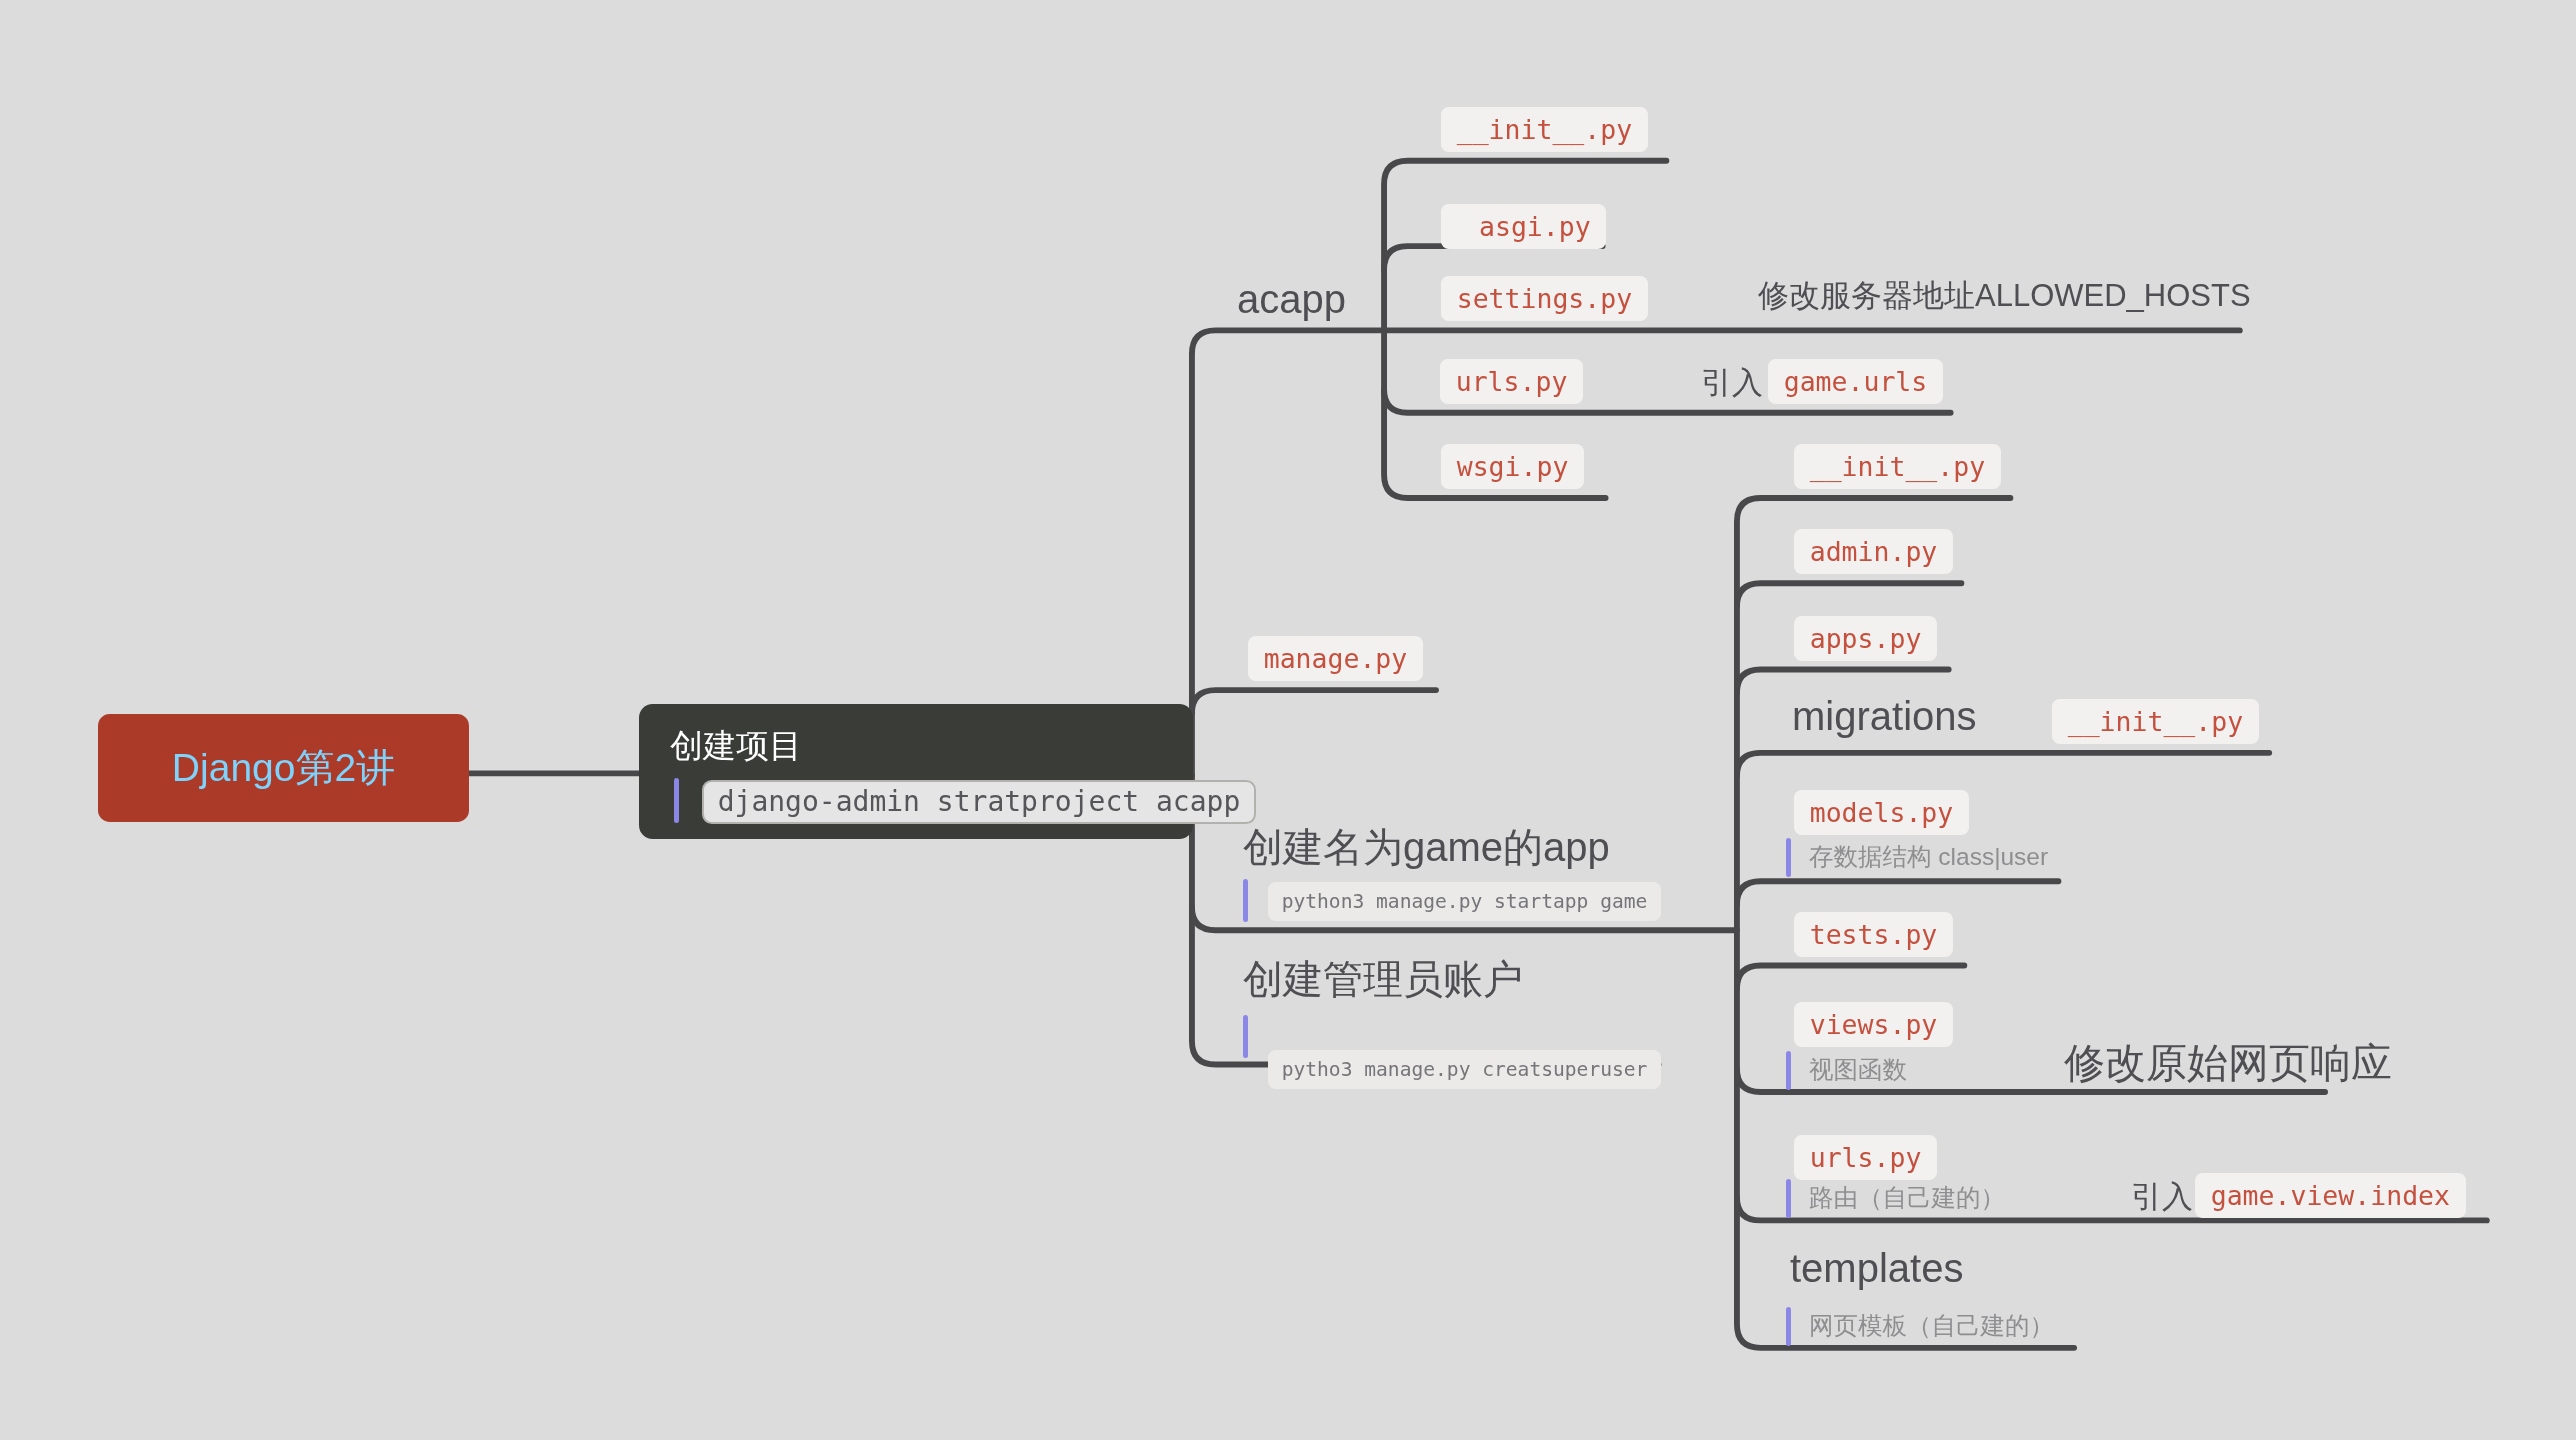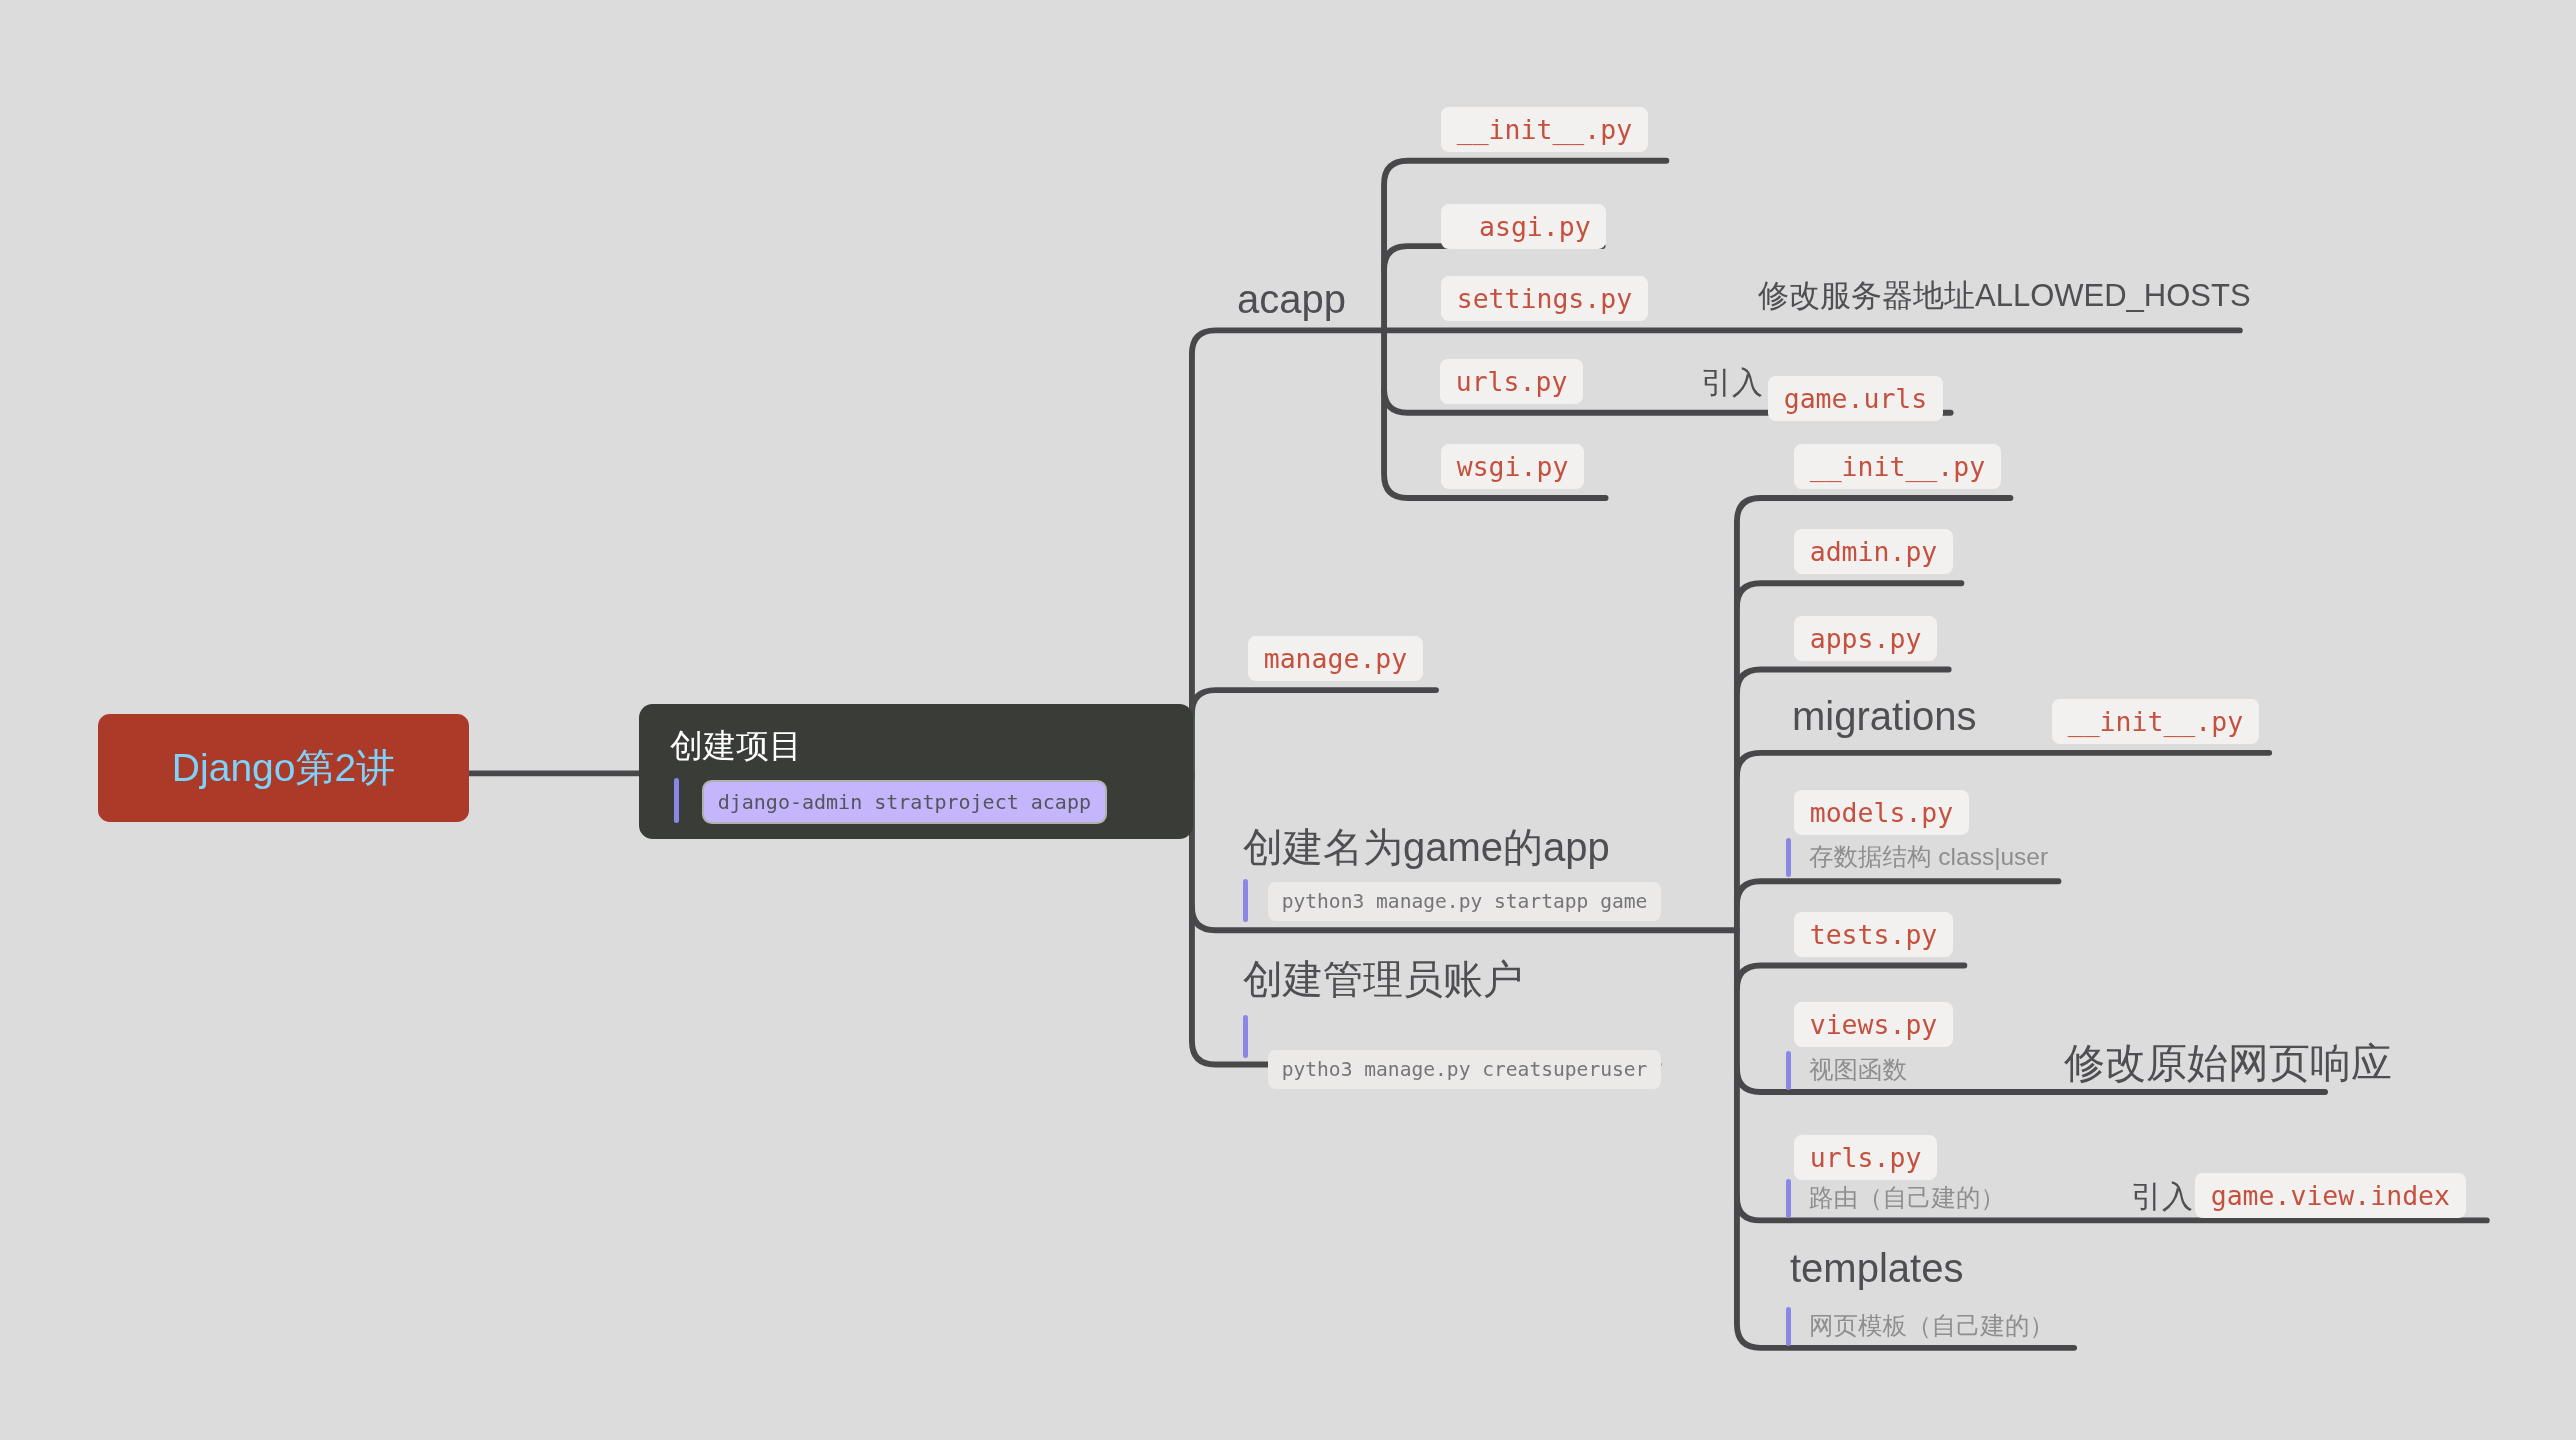--- a/index.html
+++ b/index.html
@@ -33,22 +33,22 @@
     left:98px;top:714px;width:371px;height:108px;background:var(--root-fill);
     border-radius:11.8px;display:flex;align-items:center;justify-content:center;
   }
   #root-box span{color:#7dd3fc;font-size:39px;white-space:nowrap;}
   #project-box{
     left:639px;top:704px;width:554px;height:135px;background:var(--box-fill);border-radius:13.7px;
   }
   #project-box .box-title{position:absolute;left:31px;top:19.6px;color:#ffffff;font-size:33px;white-space:nowrap;}
   #project-box .note-bar{position:absolute;left:35px;top:74px;height:45px;}
   #project-box .code-note{
-    position:absolute;left:63px;top:76px;background:#c4b5fd;border:2px solid #b2b1ad;
-    border-radius:9.8px;font-size:20px;line-height:24.5px;color:#55555a;
+    position:absolute;left:63px;top:76px;background:#e5e5e5;border:2px solid #b2b1ad;
+    border-radius:9.8px;font-size:28px;line-height:24.5px;color:#55555a;
   }
 </style>
 </head>
 <body>
 
 <div id="canvas">
 
   <svg class="lines" viewBox="0 0 2628 1470">
 
     <path d="M 478 789 H 652"></path>
@@ -87,21 +87,21 @@
     <span class="code-note">django-admin stratproject acapp</span>
   </div>
 
   <div class="abs topic" style="left:1237px;top:281px;">acapp</div>
   <div class="abs pill" style="left:1441px;top:107px;">__init__.py</div>
   <div class="abs pill" style="left:1441px;top:204px;padding-left:38px;">asgi.py</div>
   <div class="abs pill" style="left:1441px;top:276px;">settings.py</div>
   <div class="abs annotation" style="left:1758px;top:277px;">修改服务器地址ALLOWED_HOSTS</div>
   <div class="abs pill" style="left:1440px;top:359px;">urls.py</div>
   <div class="abs annotation" style="left:1701px;top:364px;">引入</div>
-  <div class="abs pill" style="left:1768px;top:376px;">game.urls</div>
+  <div class="abs pill" style="left:1768px;top:359px;">game.urls</div>
   <div class="abs pill" style="left:1441px;top:444px;">wsgi.py</div>
 
   <div class="abs pill" style="left:1248px;top:636px;">manage.py</div>
 
   <div class="abs topic" style="left:1243px;top:829px;">创建名为game的app</div>
   <span class="abs note-bar" style="left:1243px;top:879px;height:43px;"></span>
   <div class="abs code-note" style="left:1268px;top:882px;">python3 manage.py startapp game</div>
 
   <div class="abs topic" style="left:1243px;top:961px;">创建管理员账户</div>
   <span class="abs note-bar" style="left:1243px;top:1015px;height:43px;"></span>

